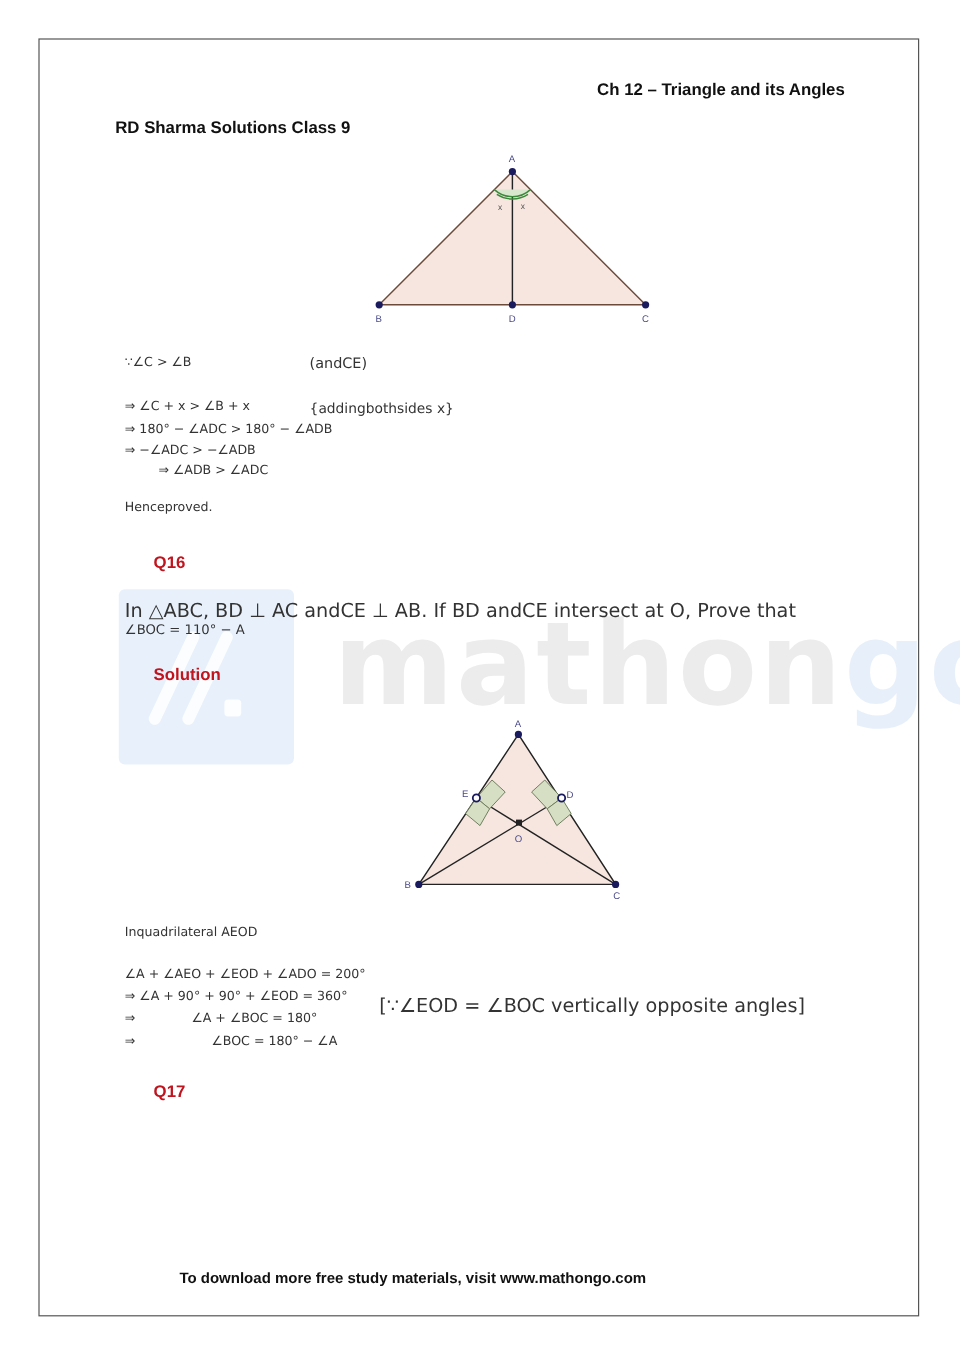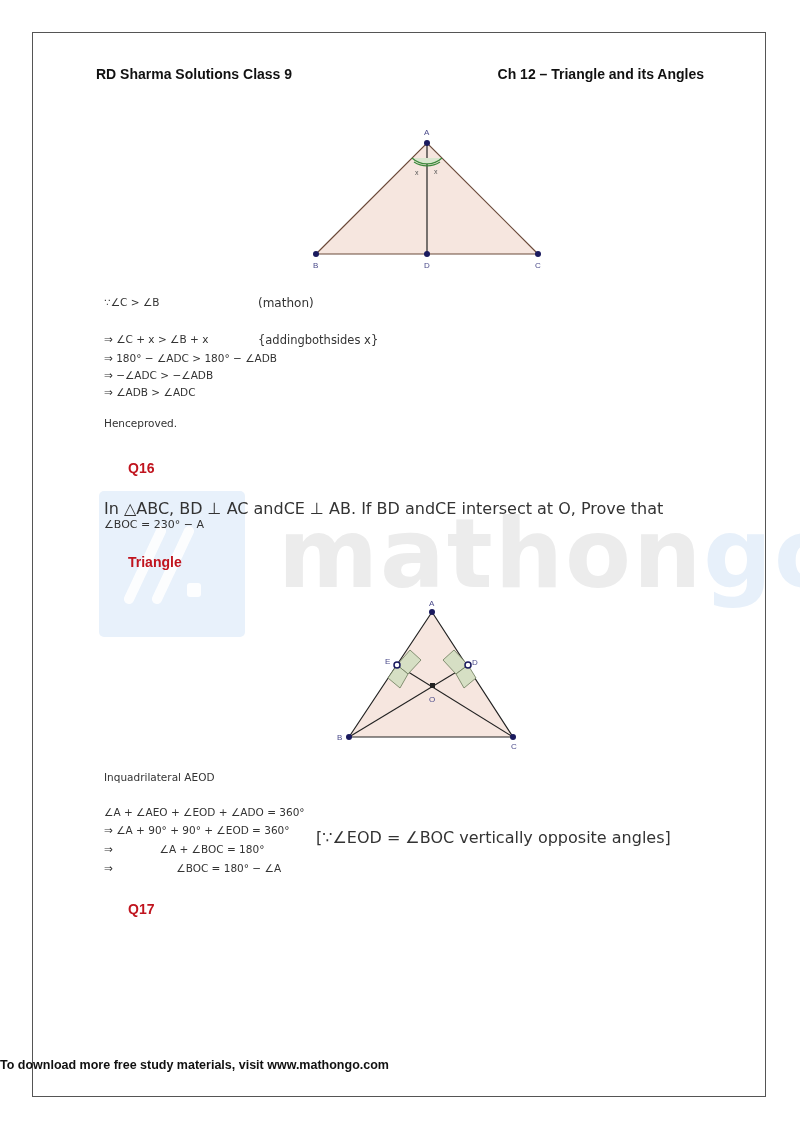--- a/index.html
+++ b/index.html
@@ -1,28 +1,28 @@
 <!DOCTYPE html>
 <html><head>
   <meta charset="utf-8">
   <style>
     html, body { margin: 0; padding: 0; background: #ffffff; }
     body { width: 800px; height: 1131px; position: relative; overflow: hidden; font-family: "Liberation Sans", sans-serif; color: #222; }
     .page-border { position: absolute; left: 32px; top: 32px; width: 734px; height: 1065px; border: 1.5px solid #555; box-sizing: border-box; }
     .hdr { position: absolute; top: 66px; font-weight: bold; font-size: 14px; color: #111; }
-    .hdr-left { left: 96px; }
+    .hdr-left { left: 96px; margin-top: 32px; }
     .hdr-right { right: 96px; }
     .wm-box { position: absolute; left: 99px; top: 491px; width: 146px; height: 146px; background: #e8f1fb; border-radius: 5px; }
     .wm-box svg { position: absolute; left: 0; top: 0; }
     .wm-text { position: absolute; left: 278px; top: 506px; font-size: 96px; font-weight: bold; letter-spacing: 2px; color: #ececec; font-family: "DejaVu Sans", sans-serif; line-height: 1; }
     .wm-text .go { color: #e7f0fa; }
     .math { position: absolute; left: 104px; font-family: "DejaVu Sans", sans-serif; font-size: 10.5px; color: #333; white-space: pre; }
     .qhead { position: absolute; left: 96px; font-weight: bold; font-size: 14px; color: #c0141e; margin-left: 32px; }
     .diagram { position: absolute; }
-    .footer { position: absolute; top: 1058px; left: 0; width: 688px; font-weight: bold; font-size: 12.5px; color: #111; }
+    .footer { position: absolute; top: 1058px; left: 0; width: 688px; text-align: center; font-weight: bold; font-size: 12.5px; color: #111; }
   </style>
 </head>
 <body>
 
 <div class="page-border"></div>
 
 <div class="hdr hdr-left">RD Sharma Solutions Class 9</div>
 <div class="hdr hdr-right">Ch 12 – Triangle and its Angles</div>
 
 <div class="wm-box">
@@ -45,32 +45,32 @@
   <circle cx="238" cy="134" r="3" fill="#1a1a5e"></circle>
   <text x="124" y="15" font-size="8" fill="#4a4a8a" font-family="Liberation Sans, sans-serif">A</text>
   <text x="13" y="148" font-size="8" fill="#4a4a8a" font-family="Liberation Sans, sans-serif">B</text>
   <text x="124" y="148" font-size="8" fill="#4a4a8a" font-family="Liberation Sans, sans-serif">D</text>
   <text x="235" y="148" font-size="8" fill="#4a4a8a" font-family="Liberation Sans, sans-serif">C</text>
   <text x="115" y="55" font-size="7" fill="#555" font-family="Liberation Sans, sans-serif">x</text>
   <text x="134" y="54" font-size="7" fill="#555" font-family="Liberation Sans, sans-serif">x</text>
 </svg>
 
 <div class="math" style="top:296px;text-align:right;"><span>∵∠C &gt; ∠B</span></div>
-<div class="math" style="top:296px; left:258px; font-size:12px;">(mathon)</div>
+<div class="math" style="top:296px; left:258px; font-size:12px;">(andCE)</div>
 <div class="math" style="top:333px;">⇒ ∠C + x &gt; ∠B + x</div>
 <div class="math" style="top:333px; left:258px; font-size:11.5px;">{addingbothsides x}</div>
 <div class="math" style="top:352px;">⇒ 180° − ∠ADC &gt; 180° − ∠ADB</div>
 <div class="math" style="top:369px;">⇒ −∠ADC &gt; −∠ADB</div>
-<div class="math" style="top:386px;">⇒ ∠ADB &gt; ∠ADC</div>
+<div class="math" style="top:386px;margin-left:28px;">⇒ ∠ADB &gt; ∠ADC</div>
 <div class="math" style="top:417px;">Henceproved.</div>
 
 <div class="qhead" style="top:460px;">Q16</div>
 <div class="math" style="top:499px; font-size:16px;">In △ABC, BD ⊥ AC andCE ⊥ AB. If BD andCE intersect at O, Prove that</div>
-<div class="math" style="top:518px; font-size:11px;">∠BOC = 230° − A</div>
-<div class="qhead" style="top:554px;">Triangle</div>
+<div class="math" style="top:518px; font-size:11px;">∠BOC = 110° − A</div>
+<div class="qhead" style="top:554px;">Solution</div>
 
 <svg class="diagram" style="left:320px; top:590px;" width="220" height="165">
   <polygon points="29,147 112,22 193,147" fill="#f6e6df" stroke="#222" stroke-width="1.2"></polygon>
   <line x1="29" y1="147" x2="148" y2="75" stroke="#222" stroke-width="1.1"></line>
   <line x1="193" y1="147" x2="77" y2="75" stroke="#222" stroke-width="1.1"></line>
   <g>
     <polygon points="77,75 90,60 101,70 88,84" fill="#d6dfc4" stroke="#6b7a5a" stroke-width="0.8"></polygon>
     <polygon points="77,75 88,84 80,98 68,88" fill="#d6dfc4" stroke="#6b7a5a" stroke-width="0.8"></polygon>
   </g>
   <g>
@@ -85,21 +85,21 @@
   <rect x="110" y="93" width="5" height="5" fill="#222"></rect>
   <text x="109" y="16" font-size="8" fill="#4a4a8a" font-family="Liberation Sans, sans-serif">A</text>
   <text x="17" y="150" font-size="8" fill="#4a4a8a" font-family="Liberation Sans, sans-serif">B</text>
   <text x="191" y="159" font-size="8" fill="#4a4a8a" font-family="Liberation Sans, sans-serif">C</text>
   <text x="152" y="75" font-size="8" fill="#4a4a8a" font-family="Liberation Sans, sans-serif">D</text>
   <text x="65" y="74" font-size="8" fill="#4a4a8a" font-family="Liberation Sans, sans-serif">E</text>
   <text x="109" y="112" font-size="8" fill="#4a4a8a" font-family="Liberation Sans, sans-serif">O</text>
 </svg>
 
 <div class="math" style="top:771px;">Inquadrilateral AEOD</div>
-<div class="math" style="top:806px;">∠A + ∠AEO + ∠EOD + ∠ADO = 360°</div>
+<div class="math" style="top:806px;">∠A + ∠AEO + ∠EOD + ∠ADO = 200°</div>
 <div class="math" style="top:824px;">⇒ ∠A + 90° + 90° + ∠EOD = 360°</div>
 <div class="math" style="top:843px;">⇒              ∠A + ∠BOC = 180°</div>
 <div class="math" style="top:828px; left:316px; font-size:16px;">[∵∠EOD = ∠BOC vertically opposite angles]</div>
 <div class="math" style="top:862px;">⇒                   ∠BOC = 180° − ∠A</div>
 
 <div class="qhead" style="top:901px;">Q17</div>
 
 <div class="footer">To download more free study materials, visit www.mathongo.com</div>
 
 </body></html>

